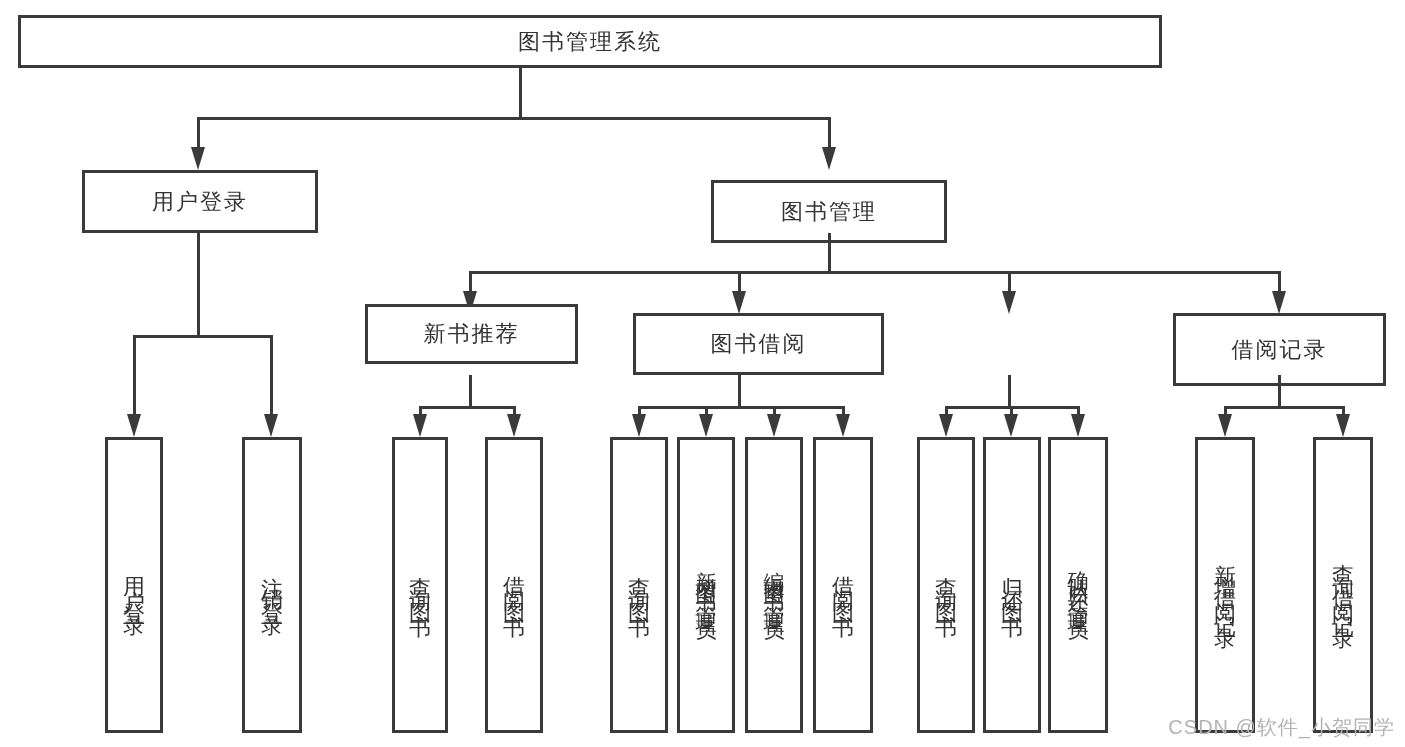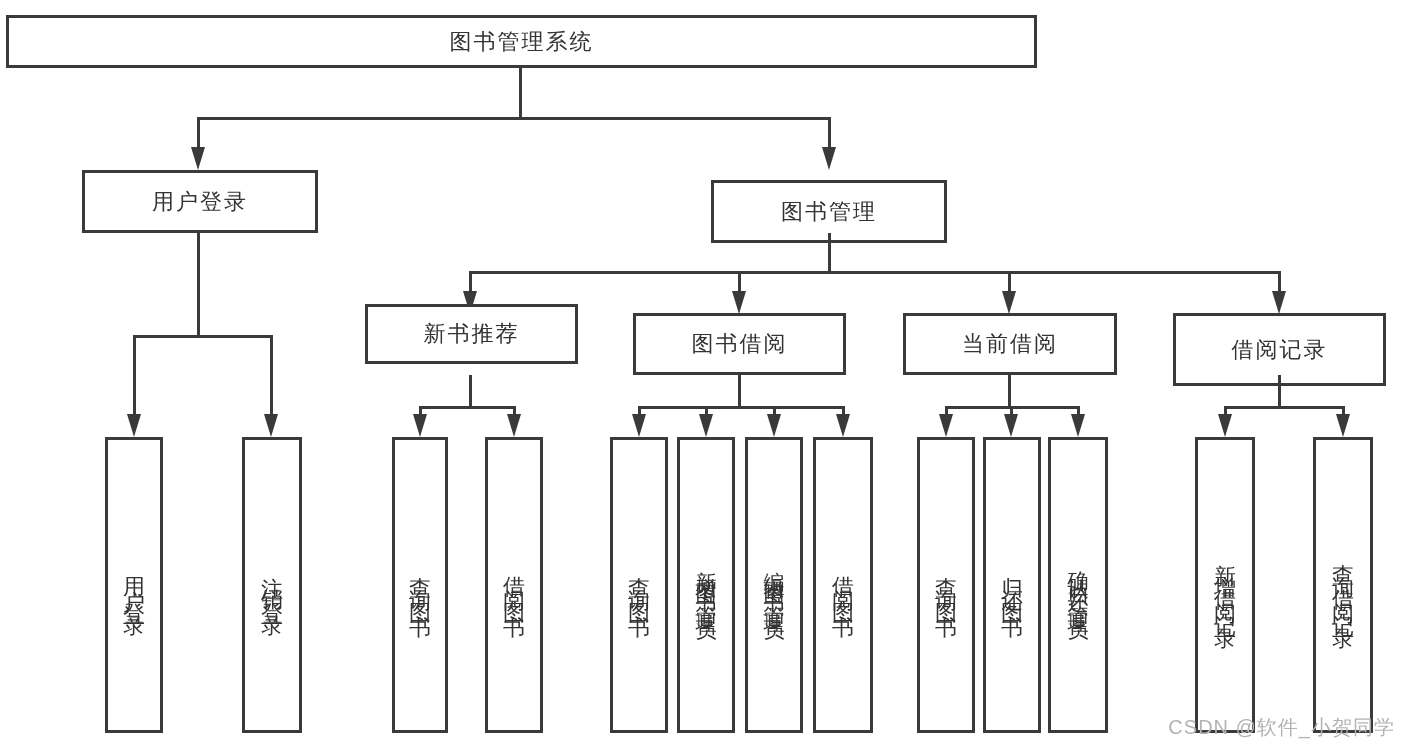--- a/index.html
+++ b/index.html
@@ -48,21 +48,21 @@
     font-size: 20px;
     color: #b3b3b3;
     letter-spacing: 1px;
   }
 </style>
 </head>
 <body>
 
 <div class="canvas">
 
-  <div class="node" style="left:6px; top:15px; width:1031px; height:53px;">图书管理系统</div>
+  <div class="node" style="left:18px; top:15px; width:1144px; height:53px;">图书管理系统</div>
 
   <div class="vline" style="left:519px; top:68px; height:51px;"></div>
   <div class="hline" style="left:198px; top:117px; width:633px;"></div>
   <div class="vline" style="left:197px; top:117px; height:33px;"></div>
   <div class="arrow" style="left:191px; top:147px;"></div>
   <div class="vline" style="left:828px; top:117px; height:33px;"></div>
   <div class="arrow" style="left:822px; top:147px;"></div>
 
   <div class="node" style="left:82px; top:170px; width:236px; height:63px;">用户登录</div>
   <div class="node" style="left:711px; top:180px; width:236px; height:63px;">图书管理</div>
@@ -79,22 +79,21 @@
   <div class="vline" style="left:469px; top:271px; height:22px;"></div>
   <div class="arrow" style="left:463px; top:291px;"></div>
   <div class="vline" style="left:738px; top:271px; height:22px;"></div>
   <div class="arrow" style="left:732px; top:291px;"></div>
   <div class="vline" style="left:1008px; top:271px; height:22px;"></div>
   <div class="arrow" style="left:1002px; top:291px;"></div>
   <div class="vline" style="left:1278px; top:271px; height:22px;"></div>
   <div class="arrow" style="left:1272px; top:291px;"></div>
 
   <div class="node" style="left:365px; top:304px; width:213px; height:60px;">新书推荐</div>
-  <div class="node" style="left:633px; top:313px; width:213px; height:62px;">图书借阅</div>
-  <div class="node" style="left:903px; top:313px; width:214px; height:62px;">当前借阅</div>
+  <div class="node" style="left:633px; top:313px; width:251px; height:62px;">图书借阅</div>
   <div class="node" style="left:1173px; top:313px; width:213px; height:73px;">借阅记录</div>
 
   <div class="vline" style="left:469px; top:375px; height:33px;"></div>
   <div class="hline" style="left:419px; top:406px; width:97px;"></div>
   <div class="vline" style="left:419px; top:406px; height:11px;"></div>
   <div class="arrow" style="left:413px; top:414px;"></div>
   <div class="vline" style="left:513px; top:406px; height:11px;"></div>
   <div class="arrow" style="left:507px; top:414px;"></div>
 
   <div class="vline" style="left:738px; top:375px; height:33px;"></div>

